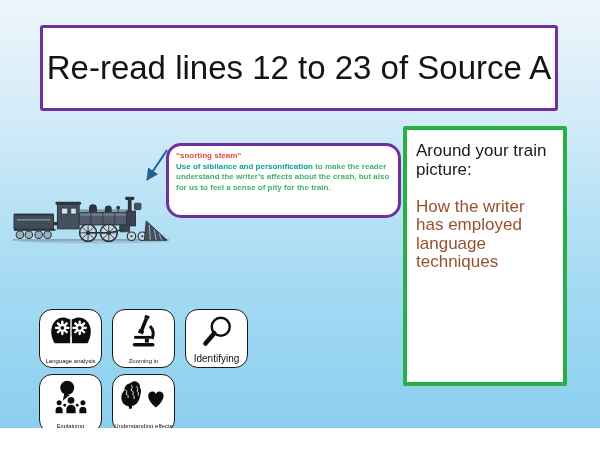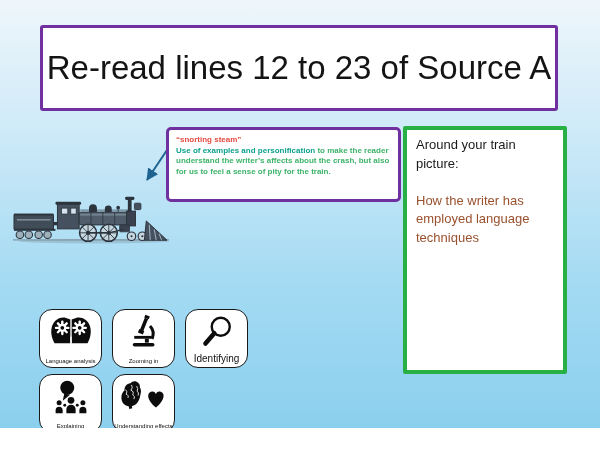--- a/index.html
+++ b/index.html
@@ -10,31 +10,31 @@
   }
   .title-box{
     position:absolute;left:40px;top:25px;width:512px;height:80px;
     background:#ffffff;border:3px solid #7030A0;border-radius:3px;
     display:flex;align-items:center;justify-content:center;
   }
   .title-box .title{
     font-size:33px;color:#141414;letter-spacing:0px;white-space:nowrap;
   }
   .callout{
-    position:absolute;left:166px;top:127px;width:215px;height:59px;
-    background:#ffffff;border:3px solid #7030A0;border-radius:5px;
+    position:absolute;left:166px;top:143px;width:215px;height:59px;
+    background:#ffffff;border:3px solid #7030A0;border-radius:15px;
     padding:5px 7px;font-size:8px;line-height:10.5px;font-weight:600;
   }
   .callout .quote{color:#e44a41;font-weight:700;display:block;}
   .callout .teal{color:#0ca18c;}
   .callout .green{color:#3db36a;}
   .task-box{
     position:absolute;left:403px;top:126px;width:138px;height:228px;
     background:#ffffff;border:4px solid #28b044;border-radius:2px;
-    padding:6px 9px;font-size:13px;line-height:18.5px;color:#1a1a1a;
+    padding:12px 9px;font-size:17px;line-height:18.5px;color:#1a1a1a;
   }
   .task-box .spacer{height:18.5px;}
   .task-box .red{color:#ea3428;}
   .task-box .red b{font-weight:700;}
   .task-box .brown{color:#9a512e;}
   .task-box .grn{color:#2aa554;}
   .badge{
     position:absolute;width:63px;height:59px;background:#ffffff;
     border:1.5px solid #1a1a1a;border-radius:13px;
     display:flex;flex-direction:column;align-items:center;justify-content:flex-end;
@@ -135,21 +135,21 @@
   <svg class="arrow-layer" width="600" height="450">
     <defs>
       <marker id="ah" markerWidth="8" markerHeight="8" refX="5.5" refY="3" orient="auto">
         <path d="M0,0 L6,3 L0,6 Z" fill="#1f6390"></path>
       </marker>
     </defs>
     <line x1="167" y1="150" x2="147" y2="180" stroke="#1f6390" stroke-width="2" marker-end="url(#ah)"></line>
   </svg>
 
   <div class="callout">
-    <span class="quote">“snorting steam”</span><span class="teal">Use of examples and personification</span><span class="green"> to make the reader understand the writer’s affects about the crash, but also for us to feel a sense of pity for the train.</span>
+    <span class="quote">“snorting steam”</span><span class="teal">Use of sibilance and personification</span><span class="green"> to make the reader understand the writer’s affects about the crash, but also for us to feel a sense of pity for the train.</span>
   </div>
 
   <div class="task-box">
     <div>Around your train picture:</div>
     <div class="spacer"></div>
     <div class="brown">How the writer has employed language techniques</div>
   </div>
 
   <div class="badge" style="left:39px;top:309px;">
     <span class="art">

